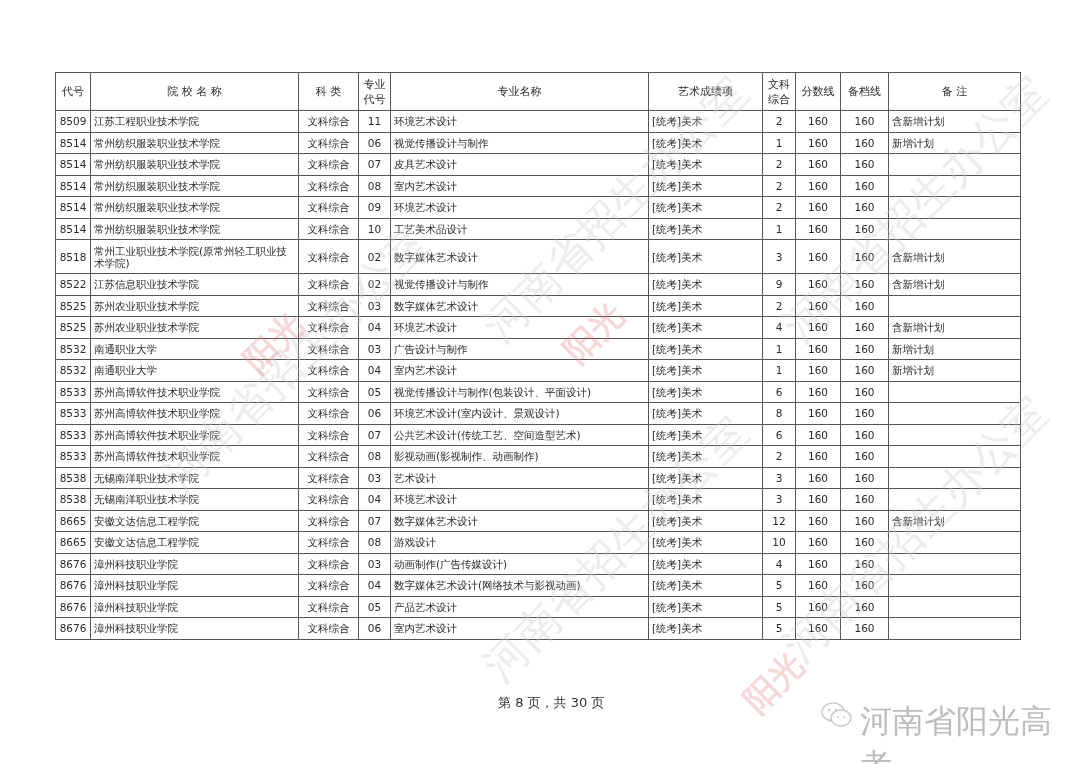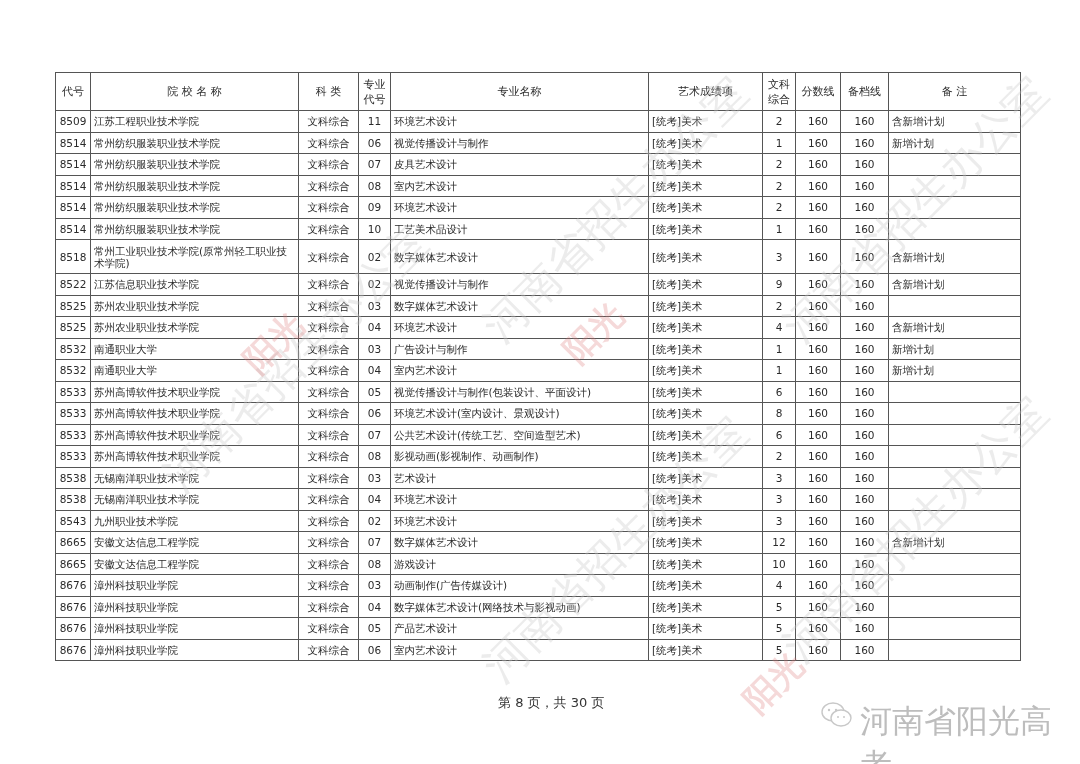--- a/index.html
+++ b/index.html
@@ -263,32 +263,20 @@
           <td class="c">文科综合</td>
           <td class="c">04</td>
           <td class="l">环境艺术设计</td>
           <td class="l">[统考]美术</td>
           <td class="c">3</td>
           <td class="c">160</td>
           <td class="c">160</td>
           <td class="l"></td>
         </tr>
         <tr>
-          <td class="c">8543</td>
-          <td class="l">九州职业技术学院</td>
-          <td class="c">文科综合</td>
-          <td class="c">02</td>
-          <td class="l">环境艺术设计</td>
-          <td class="l">[统考]美术</td>
-          <td class="c">3</td>
-          <td class="c">160</td>
-          <td class="c">160</td>
-          <td class="l"></td>
-        </tr>
-        <tr>
           <td class="c">8665</td>
           <td class="l">安徽文达信息工程学院</td>
           <td class="c">文科综合</td>
           <td class="c">07</td>
           <td class="l">数字媒体艺术设计</td>
           <td class="l">[统考]美术</td>
           <td class="c">12</td>
           <td class="c">160</td>
           <td class="c">160</td>
           <td class="l">含新增计划</td>

